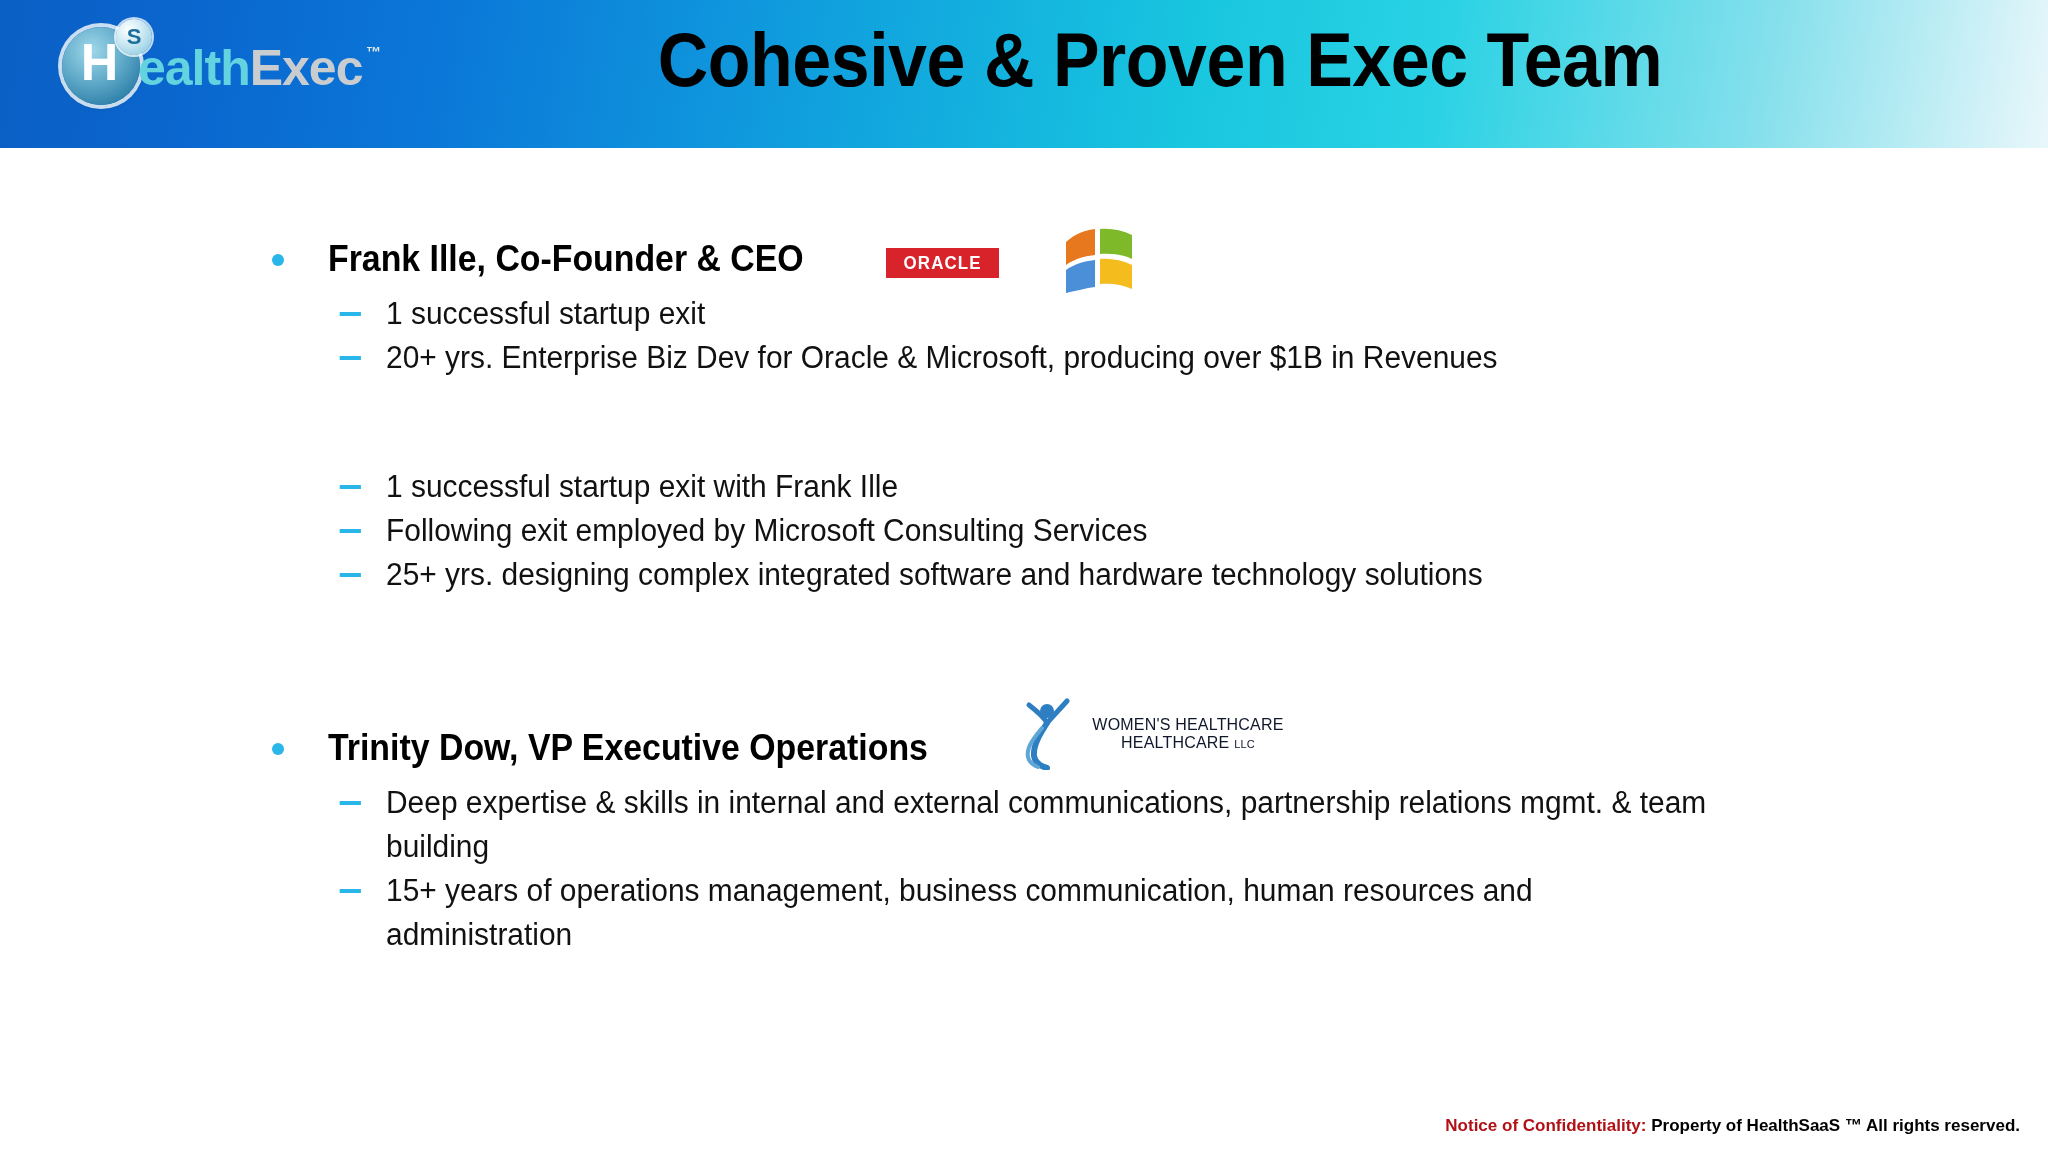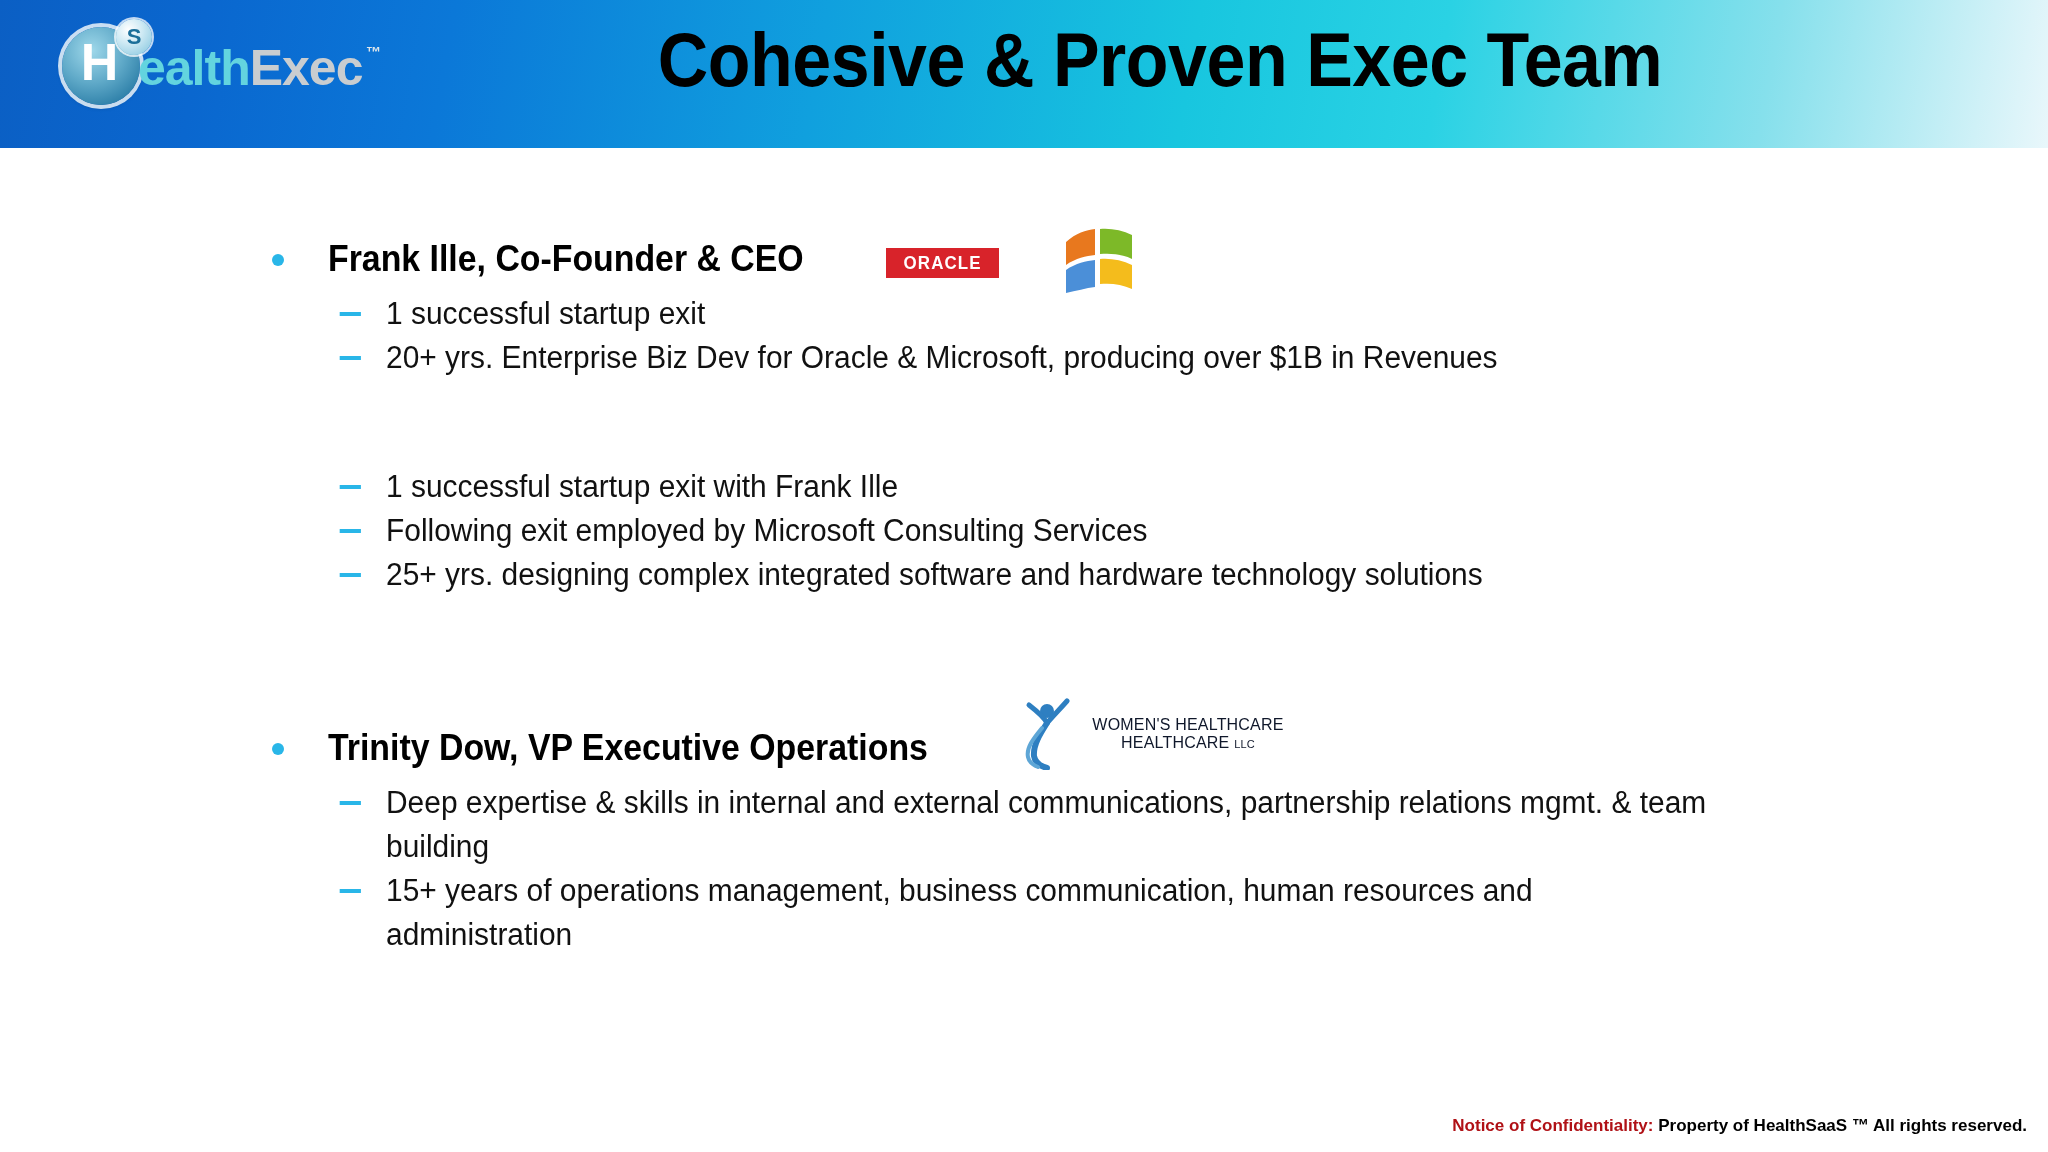--- a/index.html
+++ b/index.html
@@ -249,21 +249,20 @@
   .footer {
     position: absolute;
     left: 0;
     bottom: 16px;
     width: 2020px;
     text-align: right;
     font-family: "Liberation Sans", sans-serif;
     font-size: 17px;
     font-weight: bold;
     color: #000000;
-    padding-left: 7px;
   }
   .footer .notice { color: #b01116; }
 </style>
 </head>
 <body>
 
 <div class="header">
 
   <div class="logo-wrap">
     <div class="logo-orb"></div>

